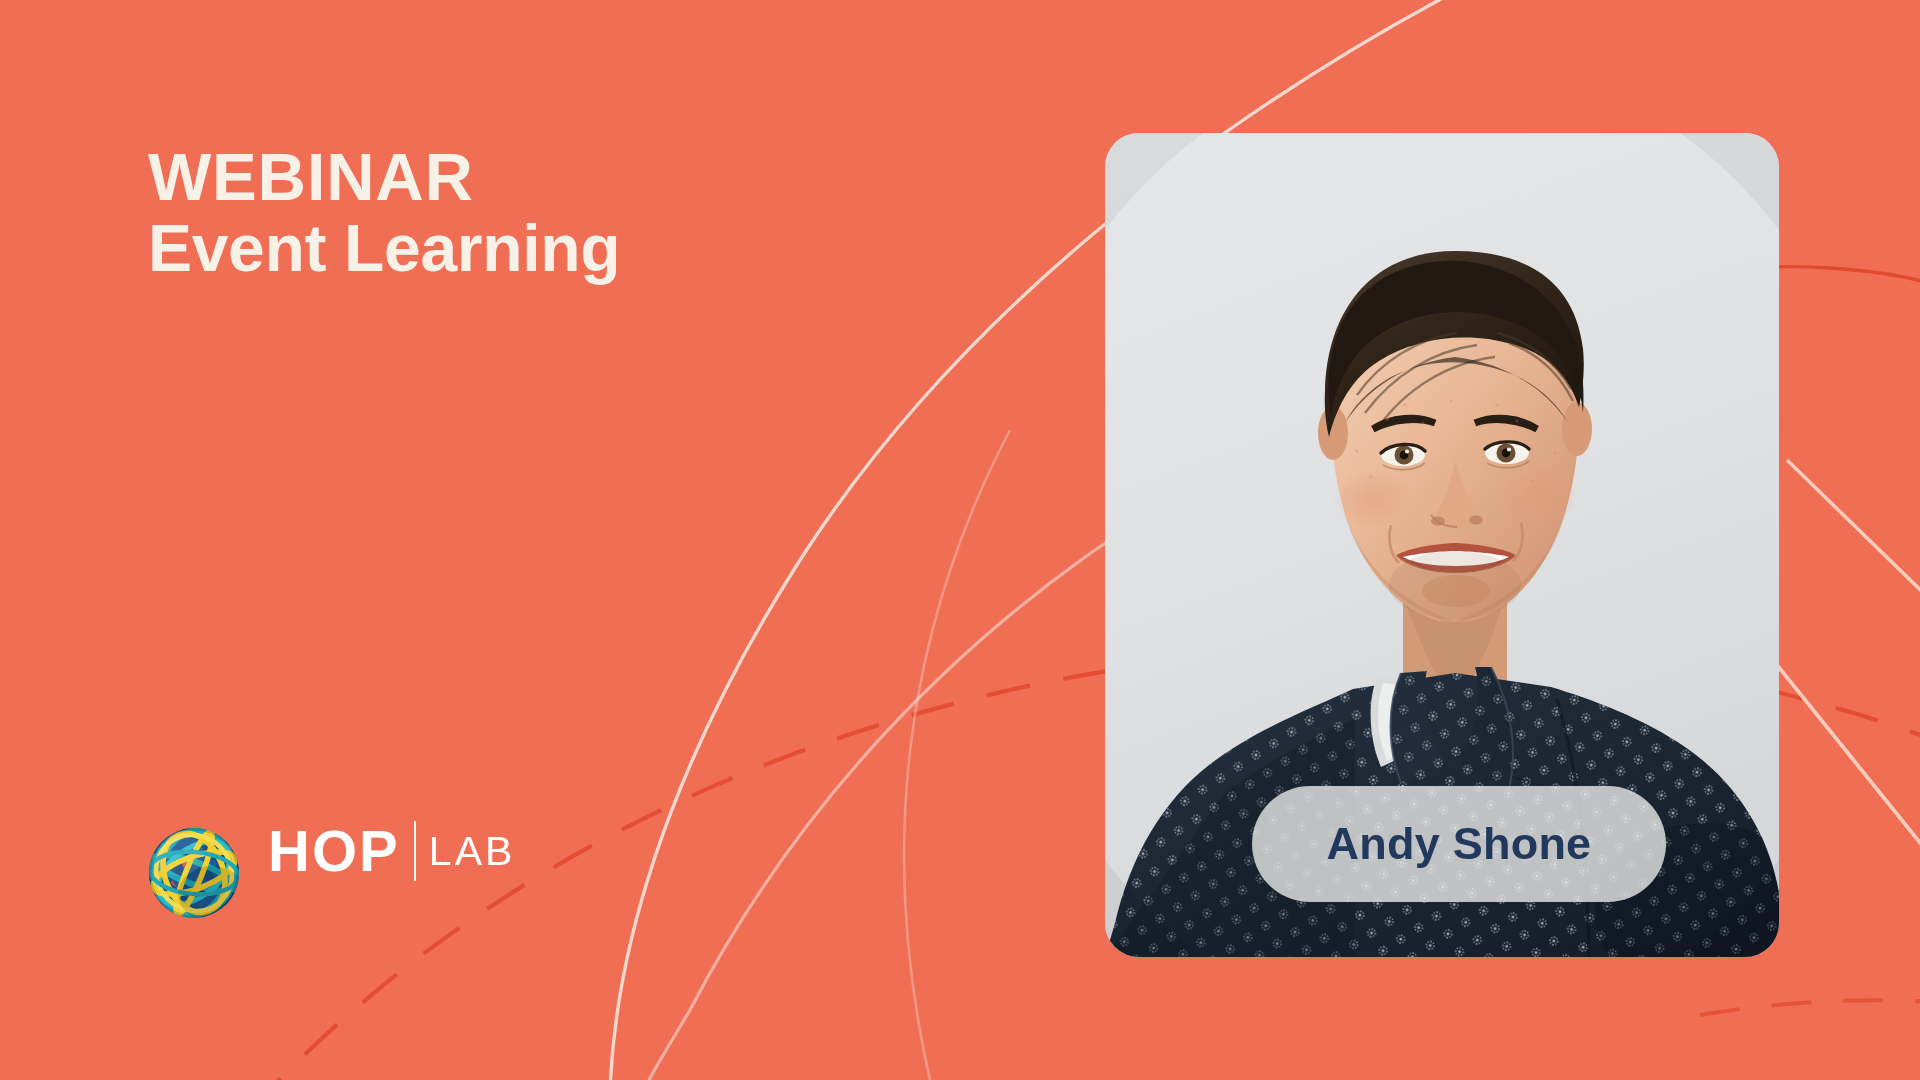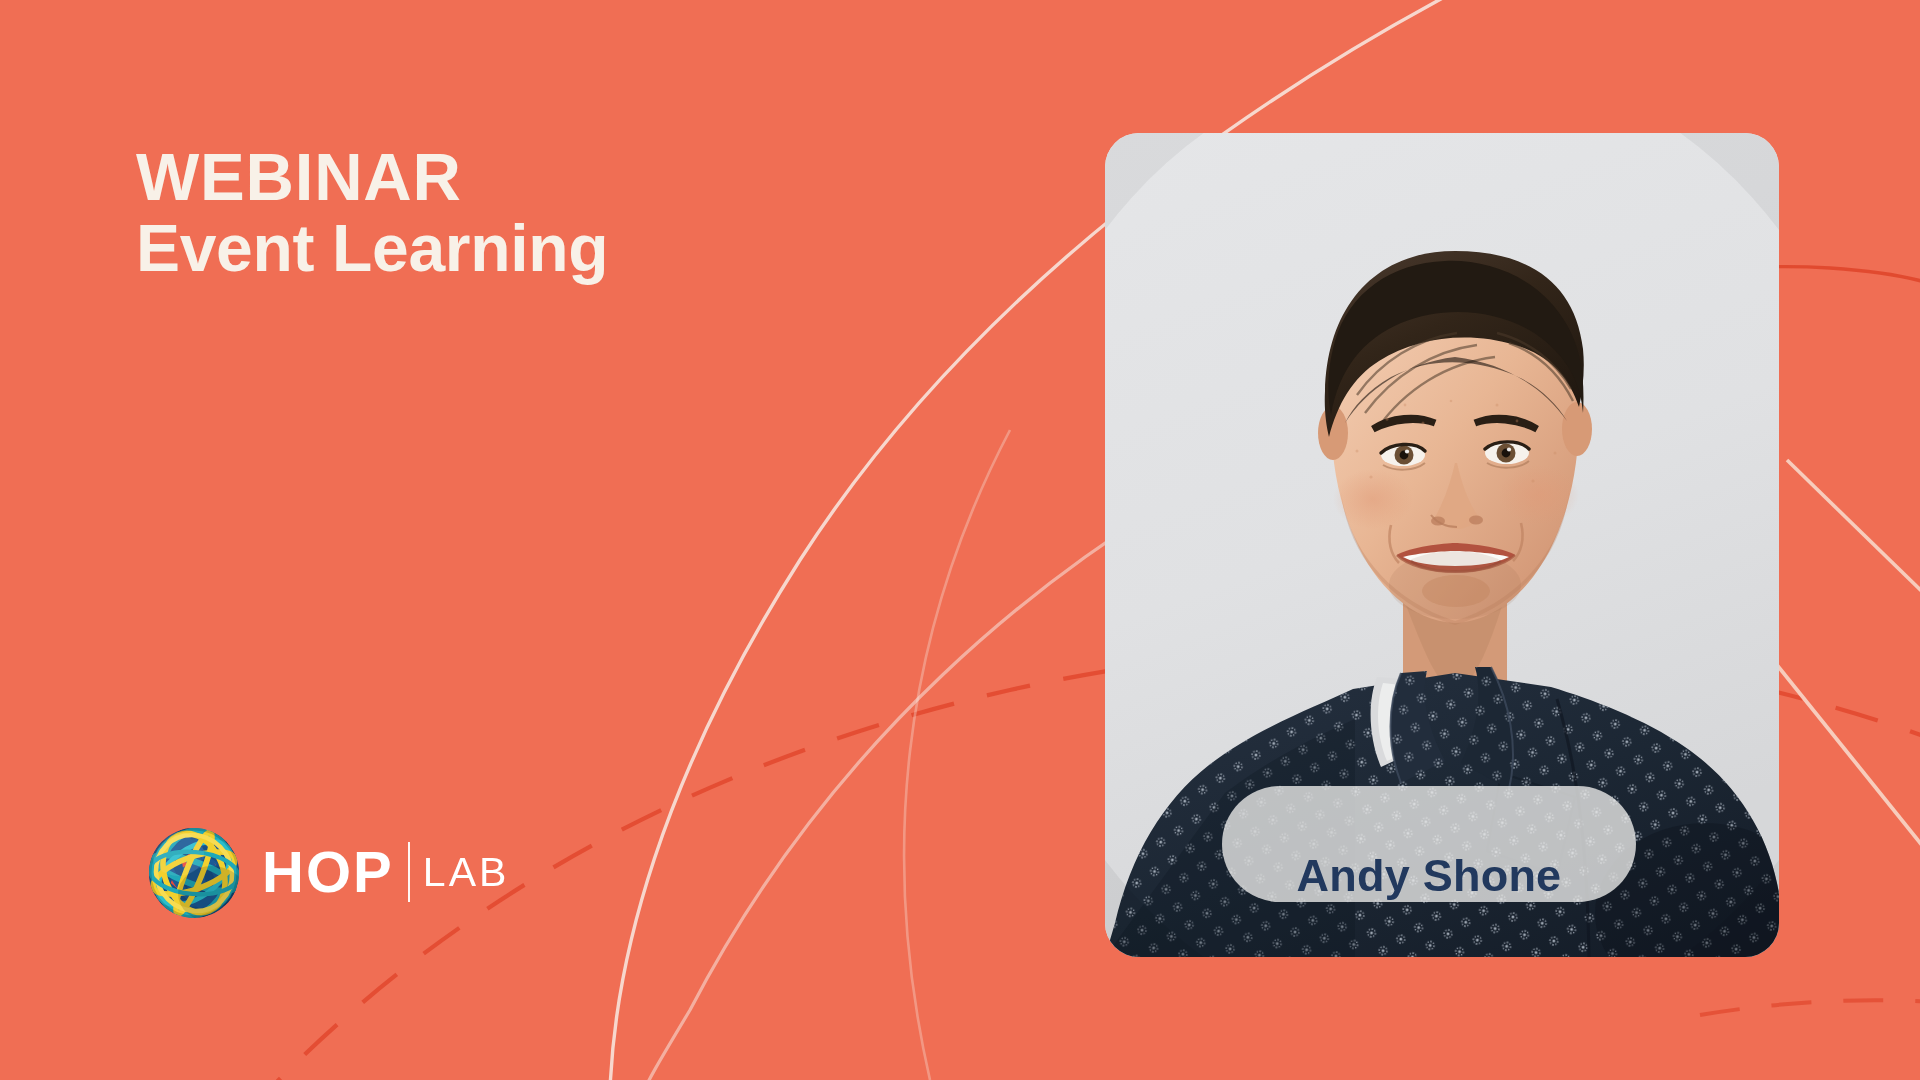--- a/index.html
+++ b/index.html
@@ -18,21 +18,21 @@
   
   #bg-decor {
     position:absolute; inset:0;
     width:1920px; height:1080px;
     pointer-events:none;
   }
 
   
   #headline {
     position:absolute;
-    left:136px; top:142px;
+    left:148px; top:142px;
     width:760px;
     color:#f8f1e8;
     z-index:5;
   }
   .hl-line {
     display:block;
     font-size:66px;
     line-height:1.03;
     letter-spacing:-0.005em;
     white-space:nowrap;
@@ -43,22 +43,21 @@
     font-size:67px;
     padding-bottom:4px;
   }
   .hl-line.sub { font-weight:700; }
 
   
   #logo-lockup {
     position:absolute;
     left:142px; top:820px;
     display:flex;
-    align-items:center;
-    gap:16px;
+    gap:22px;
     z-index:6;
   }
   #logo-ball { width:104px; height:104px; display:block; flex:0 0 auto; }
   #logo-wordmark {
     display:flex;
     align-items:center;
     color:#ffffff;
     height:62px;
   }
   #logo-hop {
@@ -88,26 +87,26 @@
     border-radius:34px;
     overflow:hidden;
     background:#e2e3e5;
     z-index:4;
   }
   #portrait-photo { position:absolute; inset:0; width:674px; height:824px; display:block; }
 
   
   #name-badge {
     position:absolute;
-    left:1222px; top:786px;
+    left:1252px; top:786px;
     width:414px; height:116px;
     border-radius:58px;
     background:rgba(233,233,231,0.80);
     display:flex;
-    align-items:flex-end;
+    align-items:center;
     justify-content:center;
     z-index:7;
   }
   #name-badge-label {
     font-size:45px;
     font-weight:800;
     letter-spacing:0.005em;
     color:#22395e;
     white-space:nowrap;
   }

